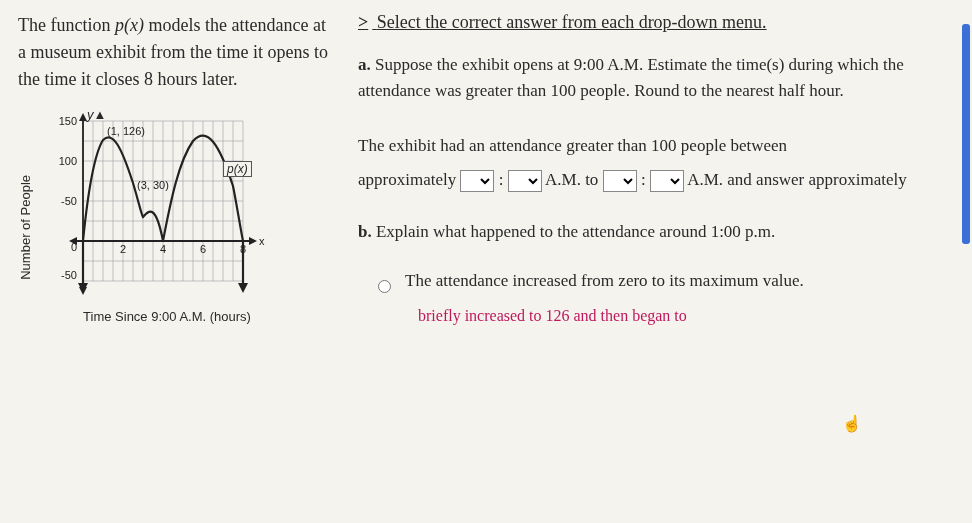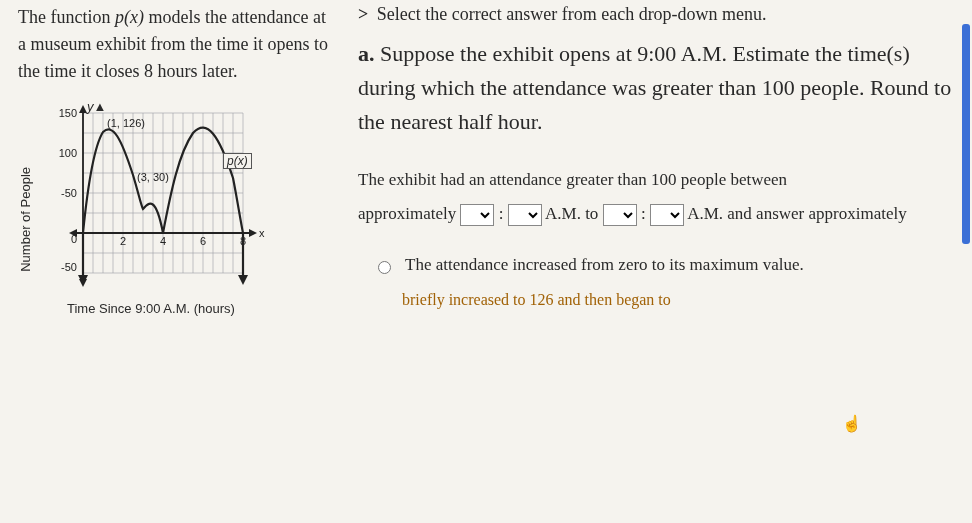--- a/index.html
+++ b/index.html
@@ -7,21 +7,21 @@
       font-family: Georgia, 'Times New Roman', serif;
       background: #f5f3ee;
       width: 972px;
       height: 523px;
       overflow: hidden;
       position: relative;
       color: #2a2a2a;
     }
     .page {
       display: flex;
-      padding: 4px 10px 0 18px;
+      padding: 12px 10px 0 18px;
       gap: 20px;
     }
     .left {
       width: 310px;
       flex-shrink: 0;
     }
     .right {
       flex: 1;
       padding-left: 10px;
     }
@@ -60,30 +60,32 @@
       font-style: italic;
       font-family: Arial, sans-serif;
       font-size: 12px;
       border: 1px solid #555;
       padding: 0 3px;
       background: #f5f3ee;
     }
     .xlabel {
       font-family: Arial, sans-serif;
       font-size: 13px;
+      text-align: center;
       margin-top: 4px;
       margin-left: 30px;
     }
     .instr {
       font-size: 18px;
-      margin-bottom: 12px;
+      margin-bottom: 19px;
+      text-decoration: underline;
     }
     .chevron { font-weight: bold; margin-right: 4px; }
     .qtext {
-      font-size: 22px;
+      font-size: 17px;
       line-height: 1.55;
       margin-bottom: 24px;
       font-family: Liberation Serif, serif;
     }
     .bold { font-weight: bold; }
     .answer-block {
       font-size: 17px;
       line-height: 2.0;
       margin-bottom: 22px;
       margin-top: 18px;
@@ -94,37 +96,37 @@
       border: 1px solid #888;
       background: #fff;
       vertical-align: middle;
       min-width: 34px;
     }
     .options {
       margin-left: 20px;
     }
     .opt {
       display: flex;
-      align-items: center;
+      align-items: flex-end;
       gap: 14px;
       margin-bottom: 14px;
       font-size: 17px;
       line-height: 1.4;
     }
     .opt input { margin-top: 4px; flex-shrink:0; }
     .cursor {
       position: absolute;
       right: 110px;
       bottom: 90px;
       font-size: 16px;
     }
     .cutoff {
       font-size: 16px;
-      color: #a16207;
-      margin-left: 44px;
+      color: #be185d;
+      margin-left: 60px;
       margin-top: 2px;
       white-space: nowrap;
       overflow: hidden;
     }
     .scrolltrack {
       position: absolute;
       right: 2px;
       top: 24px;
       width: 8px;
       height: 460px;
@@ -253,20 +255,24 @@
         <span>:</span>
         <select class="dd"><option></option></select>
         <span>A.M. to</span>
         <select class="dd"><option></option></select>
         <span>:</span>
         <select class="dd"><option></option></select>
         <span>A.M. and answer approximately</span>
       </div>
     </div>
 
+    <p class="qtext">
+      <span class="bold">b.</span>
+      <span>Explain what happened to the attendance around 1:00 p.m.</span>
+    </p>
 
     <div class="options">
       <label class="opt">
         <input type="radio" name="qb" style="">
         <span>The attendance increased from zero to its maximum value.</span>
       </label>
     </div>
     <div class="cutoff">briefly increased to 126 and then began to</div>
   </div>
 </div>

